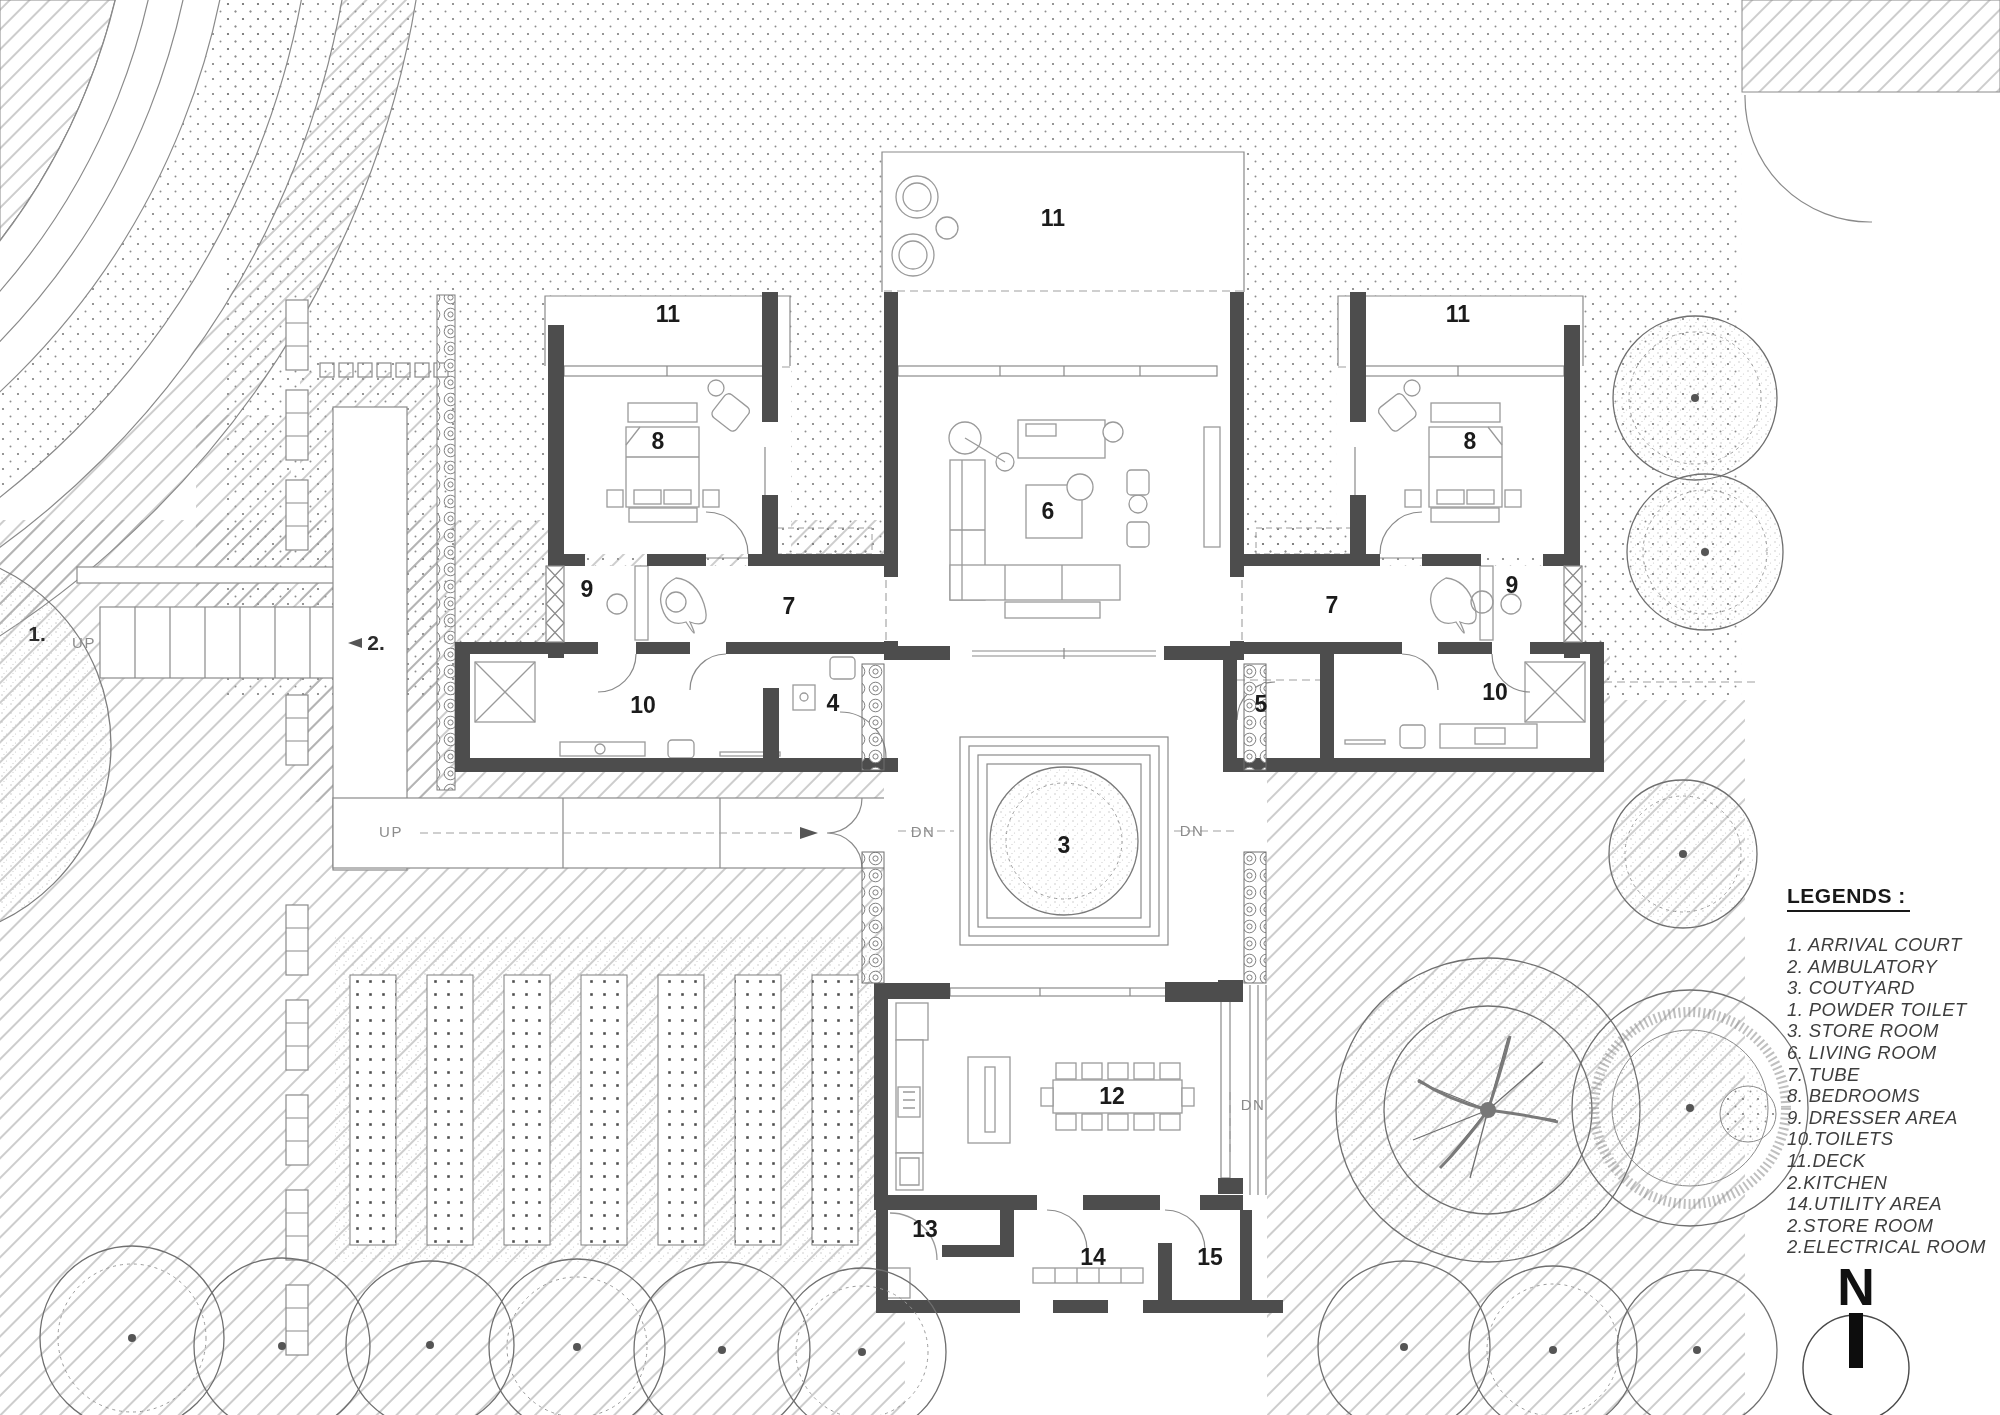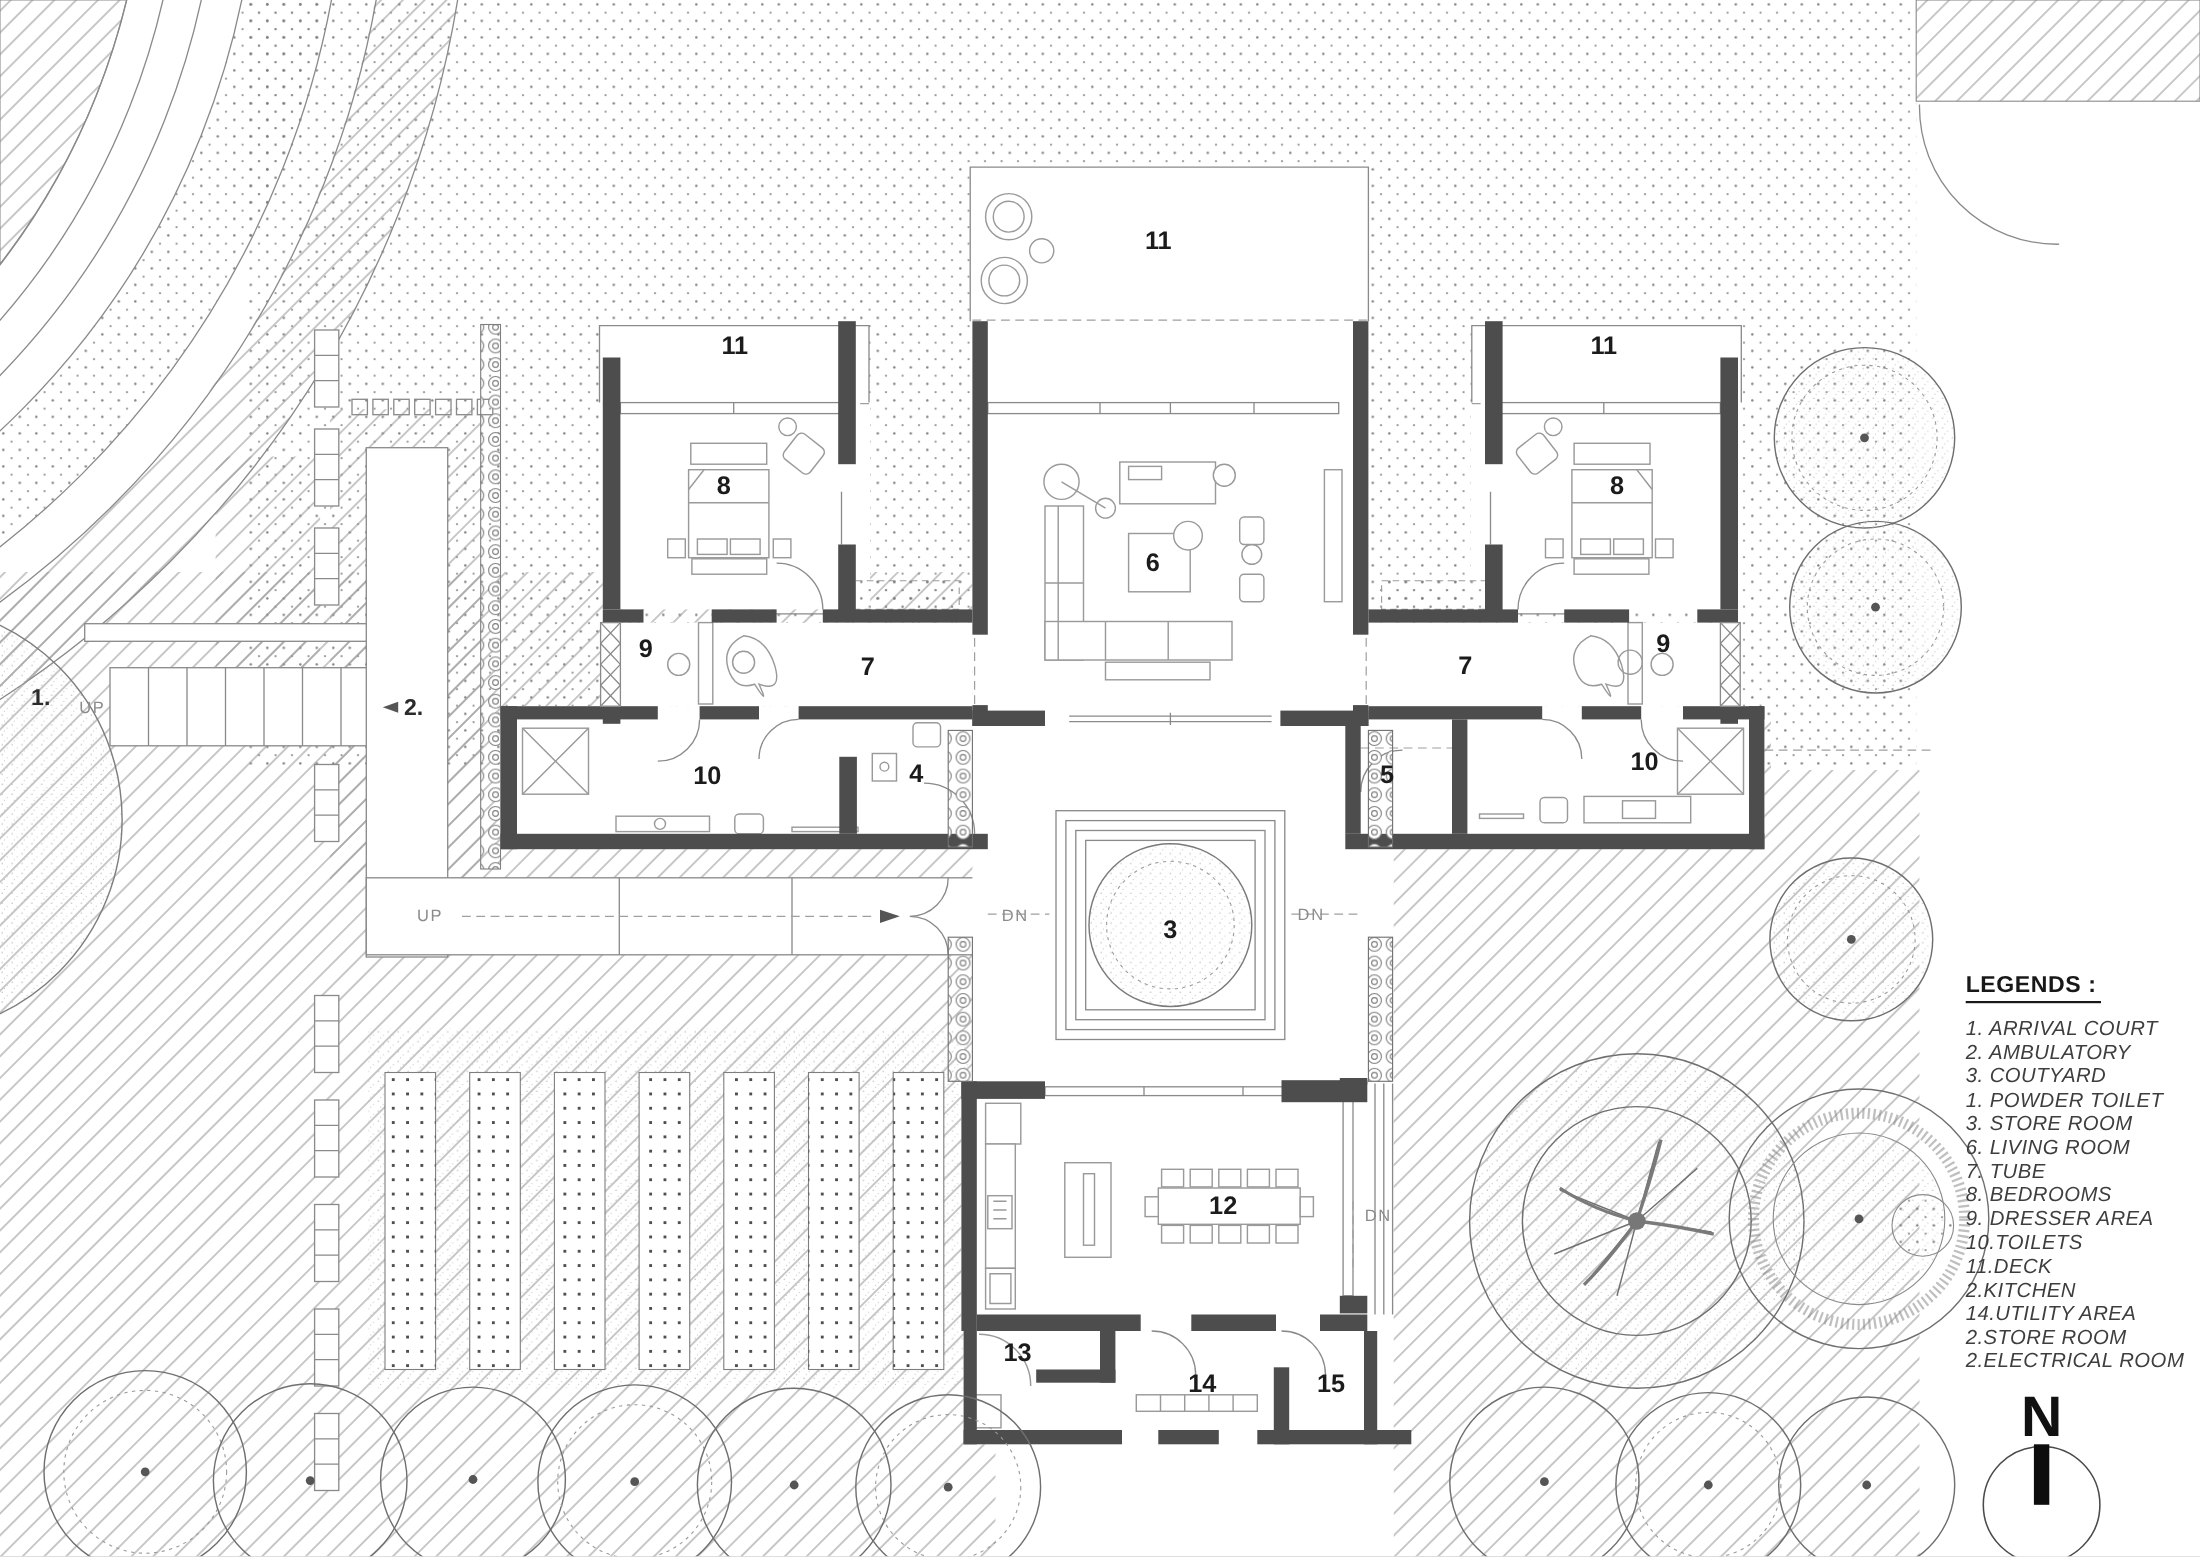--- a/index.html
+++ b/index.html
@@ -1,35 +1,35 @@
 <!DOCTYPE html>
 <html><head>
 <meta charset="utf-8">
 <style>
   html,body{margin:0;padding:0;background:#e8e8e8;}
-  #stage{position:relative;width:2000px;height:1415px;background:#a3a3a3;overflow:hidden;
+  #stage{position:relative;width:2000px;height:1415px;background:#f0abfc;overflow:hidden;
          font-family:"Liberation Sans",sans-serif;}
   #plan-svg{position:absolute;left:0;top:0;}
   
   .w   {fill:#4d4d4d;stroke:none;}
   .tn  {fill:none;stroke:#8a8a8a;stroke-width:1.2;}
   .tn2 {fill:#ffffff;stroke:#8a8a8a;stroke-width:1.2;}
   .fu  {fill:#ffffff;stroke:#9a9a9a;stroke-width:1.3;}
   .fun {fill:none;stroke:#9a9a9a;stroke-width:1.3;}
   .da  {fill:none;stroke:#9f9f9f;stroke-width:1.1;stroke-dasharray:8 5;}
   .tr  {fill:none;stroke:#6f6f6f;stroke-width:1.3;}
   .trd {fill:none;stroke:#9a9a9a;stroke-width:1;stroke-dasharray:3 4;}
   .lbl {font:bold 23px "Liberation Sans",sans-serif;fill:#1b1b1b;text-anchor:middle;}
   .lbl2{font:bold 21px "Liberation Sans",sans-serif;fill:#2b2b2b;text-anchor:middle;}
   .dir {font:15px "Liberation Sans",sans-serif;fill:#8c8c8c;letter-spacing:1.5px;text-anchor:middle;}
   .north{font:bold 52px "Liberation Sans",sans-serif;fill:#111;text-anchor:middle;}
   
   #legend{position:absolute;left:1787px;top:884px;color:#3e3e3e;}
   #legend .head{font-size:21px;font-weight:bold;color:#181818;letter-spacing:.5px;
-                border-bottom:2.5px solid #181818;display:inline-block;padding:0 4px 2px 0;margin-bottom:12px;}
+                border-bottom:2.5px solid #181818;display:inline-block;padding:0 4px 2px 0;margin-bottom:22px;}
   #legend .item{font-size:18.5px;line-height:21.6px;letter-spacing:.4px;white-space:pre;font-style:italic;}
 </style>
 </head>
 <body>
 
 <div id="stage">
 <svg id="plan-svg" width="2000" height="1415" viewBox="0 0 2000 1415">
   <defs>
     <pattern id="dots" width="15" height="15" patternUnits="userSpaceOnUse">
       <circle cx="3" cy="4" r="1.1" fill="#7d7d7d"></circle>

